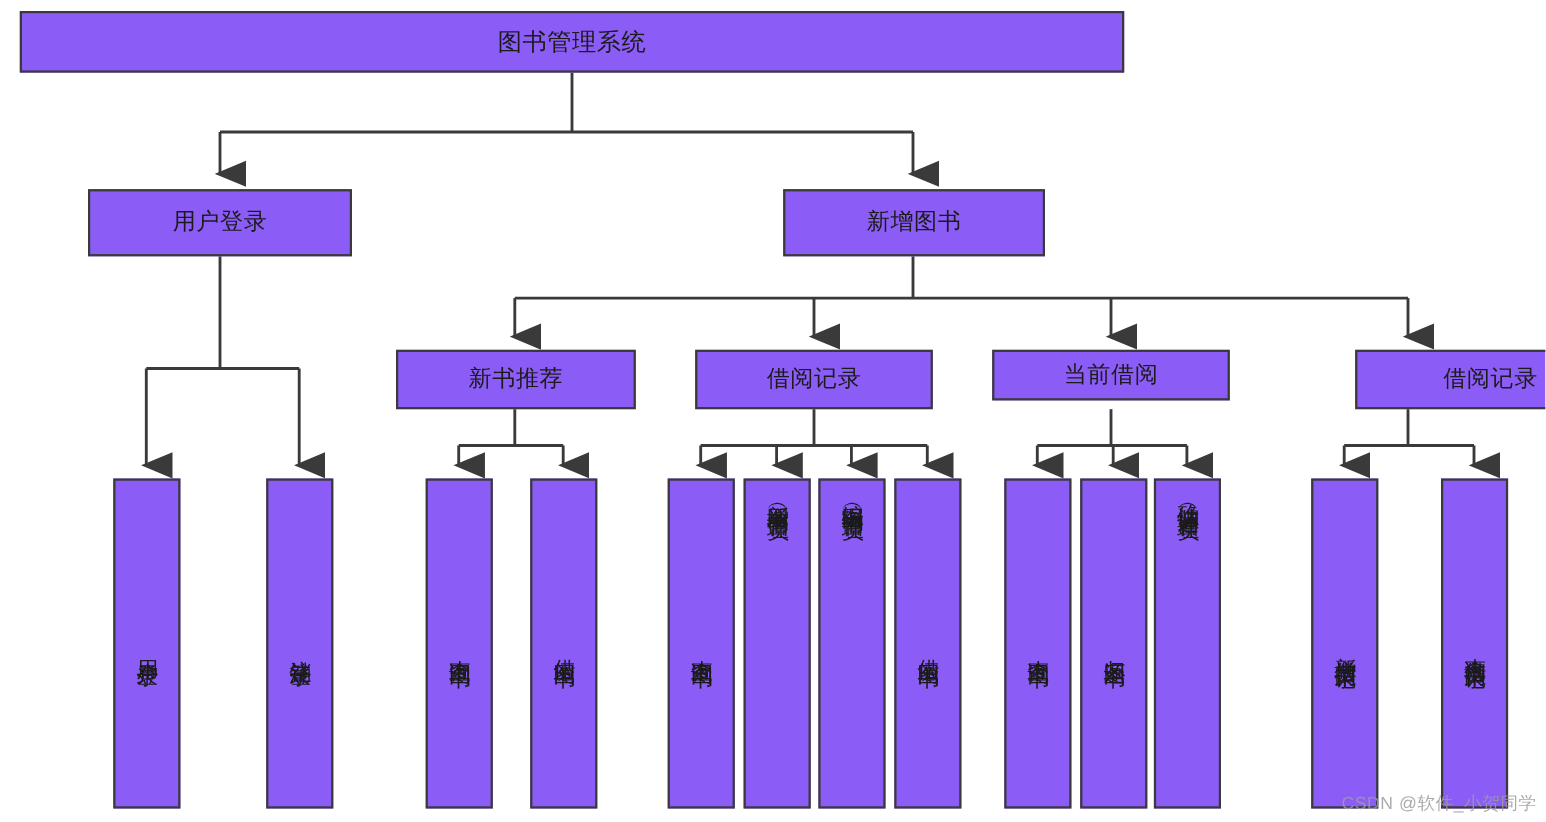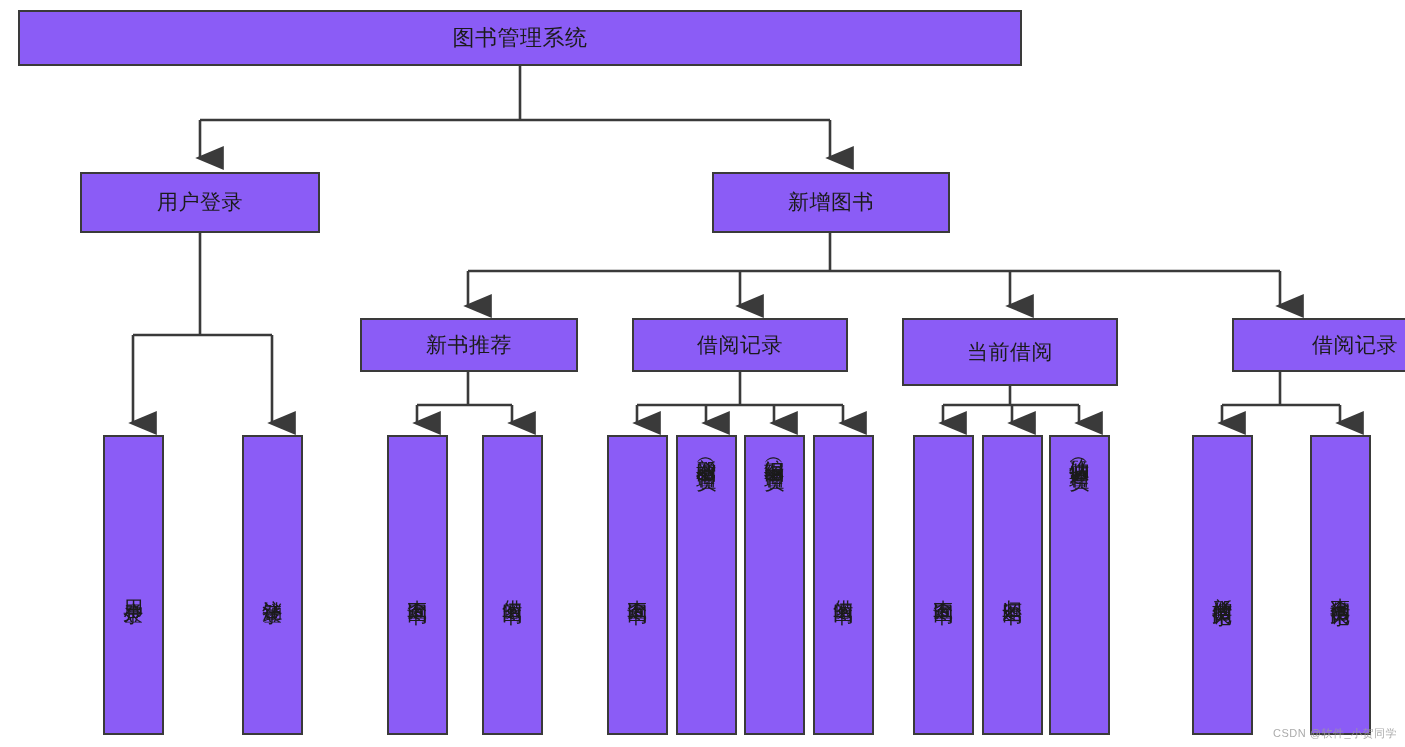--- a/index.html
+++ b/index.html
@@ -62,21 +62,21 @@
     margin: 0 auto;
   }
   .node.v.mid .label {
     margin-top: auto;
     margin-bottom: auto;
   }
   #watermark {
     position: absolute;
     right: 8px;
     bottom: 6px;
-    font-size: 11px;
+    font-size: 16px;
     color: #9d9d9d;
     letter-spacing: 0.5px;
     white-space: nowrap;
     opacity: 0.85;
   }
 </style>
 </head>
 <body>
 
 <div id="canvas">
@@ -145,21 +145,21 @@
   </div>
 
   <div class="node h" style="left:360px; top:318px; width:218px; height:54px;">
     <span class="label">新书推荐</span>
   </div>
 
   <div class="node h" style="left:632px; top:318px; width:216px; height:54px;">
     <span class="label">借阅记录</span>
   </div>
 
-  <div class="node h" style="left:902px; top:318px; width:216px; height:68px;">
+  <div class="node h" style="left:902px; top:318px; width:216px; height:46px;">
     <span class="label">当前借阅</span>
   </div>
 
   <div class="node h" style="left:1232px; top:318px; width:218px; height:54px;padding-left:28px;">
     <span class="label">借阅记录</span>
   </div>
 
   <div class="node v mid" style="left:103px; top:435px; width:61px; height:300px;">
     <span class="label">用户登录</span>
   </div>

